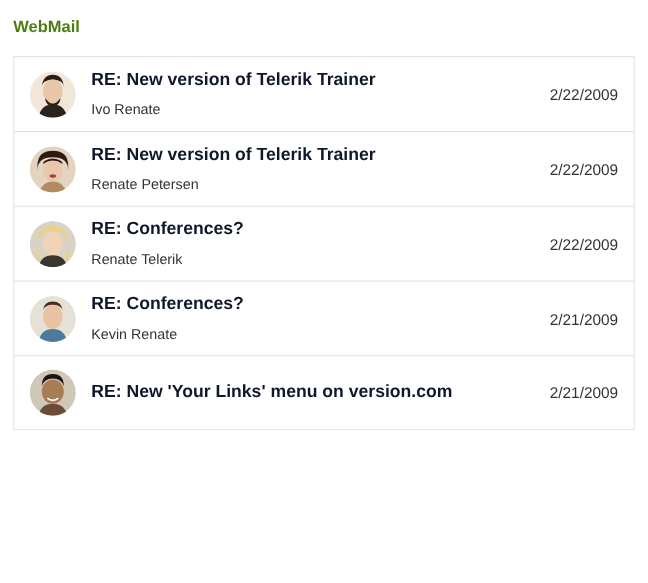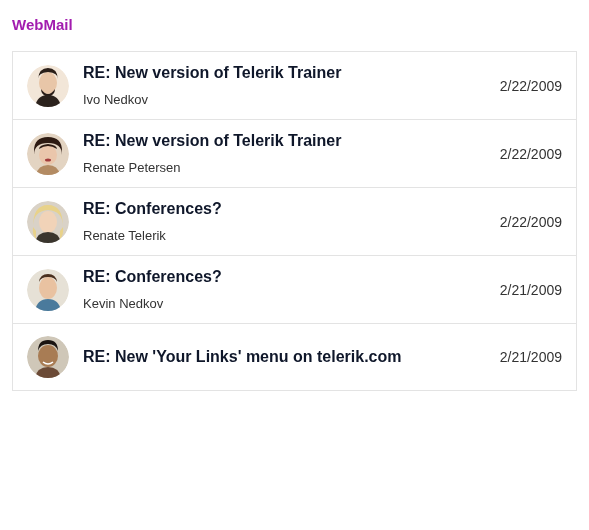--- a/index.html
+++ b/index.html
@@ -6,21 +6,21 @@
     body {
       font-family: Arial, Helvetica, sans-serif;
       background: #fff;
       width: 589px;
       padding: 12px;
       color: #333;
     }
     .title {
       font-size: 15px;
       font-weight: bold;
-      color: #a21caf;
+      color: #4d7c0f;
       margin: 4px 0 18px 0;
     }
     .mail-list {
       border: 1px solid #e3e3e3;
     }
     .mail-row {
       display: flex;
       align-items: center;
       padding: 12px 14px;
       border-bottom: 1px solid #e3e3e3;
@@ -71,21 +71,21 @@
   <div class="mail-row">
     <svg class="avatar" viewBox="0 0 42 42">
       <circle cx="21" cy="21" r="21" fill="#f2e6d8"></circle>
       <ellipse cx="21" cy="18" rx="9" ry="11" fill="#e8c6a8"></ellipse>
       <path d="M11 14 Q12 3 21 3 Q30 3 31 14 Q31 8 21 7 Q11 8 11 14 Z" fill="#2a1e18"></path>
       <path d="M14 24 Q21 34 28 24 Q28 30 21 32 Q14 30 14 24 Z" fill="#2a1e18"></path>
       <path d="M8 42 Q10 30 21 30 Q32 30 34 42 Z" fill="#2b221d"></path>
     </svg>
     <div class="mail-content">
       <div class="subject">RE: New version of Telerik Trainer</div>
-      <div class="sender">Ivo Nedkov</div>
+      <div class="sender">Ivo Renate</div>
     </div>
     <div class="date">2/22/2009</div>
   </div>
 
   <div class="mail-row">
     <svg class="avatar" viewBox="0 0 42 42">
       <circle cx="21" cy="21" r="21" fill="#e3d4c2"></circle>
       <path d="M7 18 Q7 4 21 4 Q35 4 35 18 L35 22 Q35 10 21 10 Q7 10 7 22 Z" fill="#2d1a12"></path>
       <ellipse cx="21" cy="22" rx="9" ry="10" fill="#eac6ab"></ellipse>
       <path d="M12 16 Q21 10 30 16 Q30 12 21 11 Q12 12 12 16 Z" fill="#2d1a12"></path>
@@ -117,32 +117,32 @@
 
   <div class="mail-row">
     <svg class="avatar" viewBox="0 0 42 42">
       <circle cx="21" cy="21" r="21" fill="#e6e1d6"></circle>
       <ellipse cx="21" cy="19" rx="9" ry="11" fill="#e9c2a1"></ellipse>
       <path d="M12 13 Q13 5 21 5 Q29 5 30 13 Q28 8 21 8 Q14 8 12 13 Z" fill="#4a2f1e"></path>
       <path d="M8 42 Q10 30 21 30 Q32 30 34 42 Z" fill="#4a7a9c"></path>
     </svg>
     <div class="mail-content">
       <div class="subject">RE: Conferences?</div>
-      <div class="sender">Kevin Nedkov</div>
+      <div class="sender">Kevin Renate</div>
     </div>
     <div class="date">2/21/2009</div>
   </div>
 
   <div class="mail-row">
     <svg class="avatar" viewBox="0 0 42 42">
       <circle cx="21" cy="21" r="21" fill="#cfc7b8"></circle>
       <ellipse cx="21" cy="20" rx="10" ry="11" fill="#a87c54"></ellipse>
       <path d="M11 15 Q11 4 21 4 Q31 4 31 15 Q29 8 21 8 Q13 8 11 15 Z" fill="#1a1411"></path>
       <path d="M16 26 Q21 30 26 26" stroke="#fff" stroke-width="1.5" fill="none"></path>
       <path d="M8 42 Q10 31 21 31 Q32 31 34 42 Z" fill="#6b4a36"></path>
     </svg>
     <div class="mail-content">
-      <div class="subject">RE: New 'Your Links' menu on telerik.com</div>
+      <div class="subject">RE: New 'Your Links' menu on version.com</div>
     </div>
     <div class="date">2/21/2009</div>
   </div>
 
 </div>
 
 </body></html>

